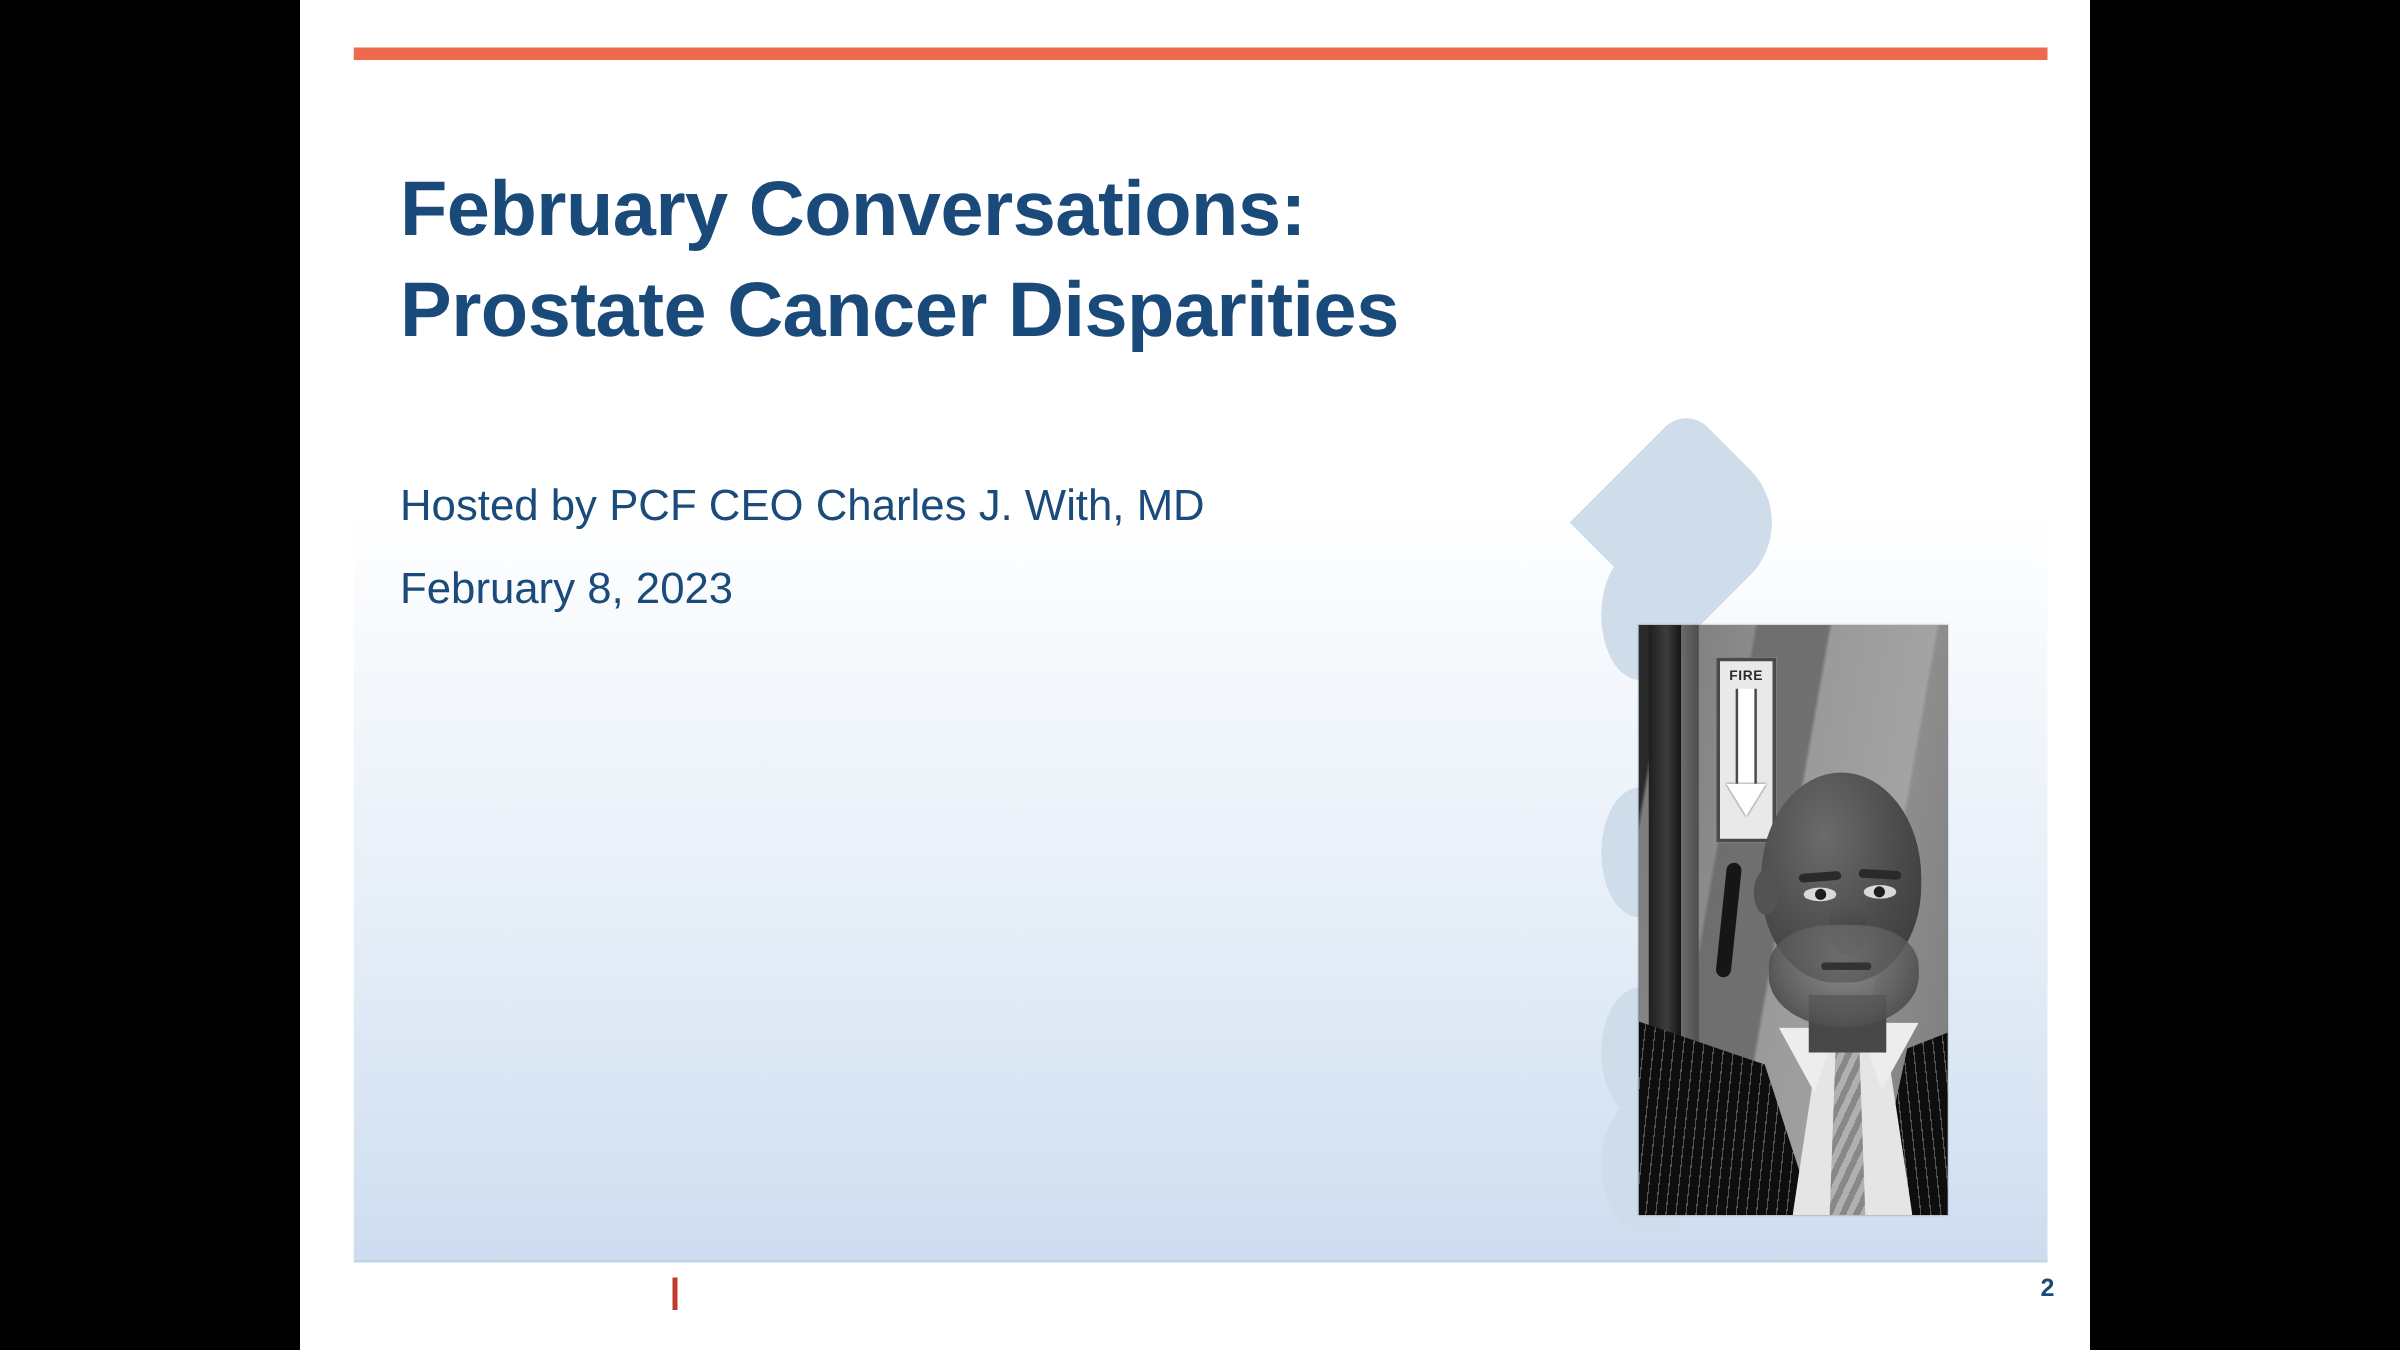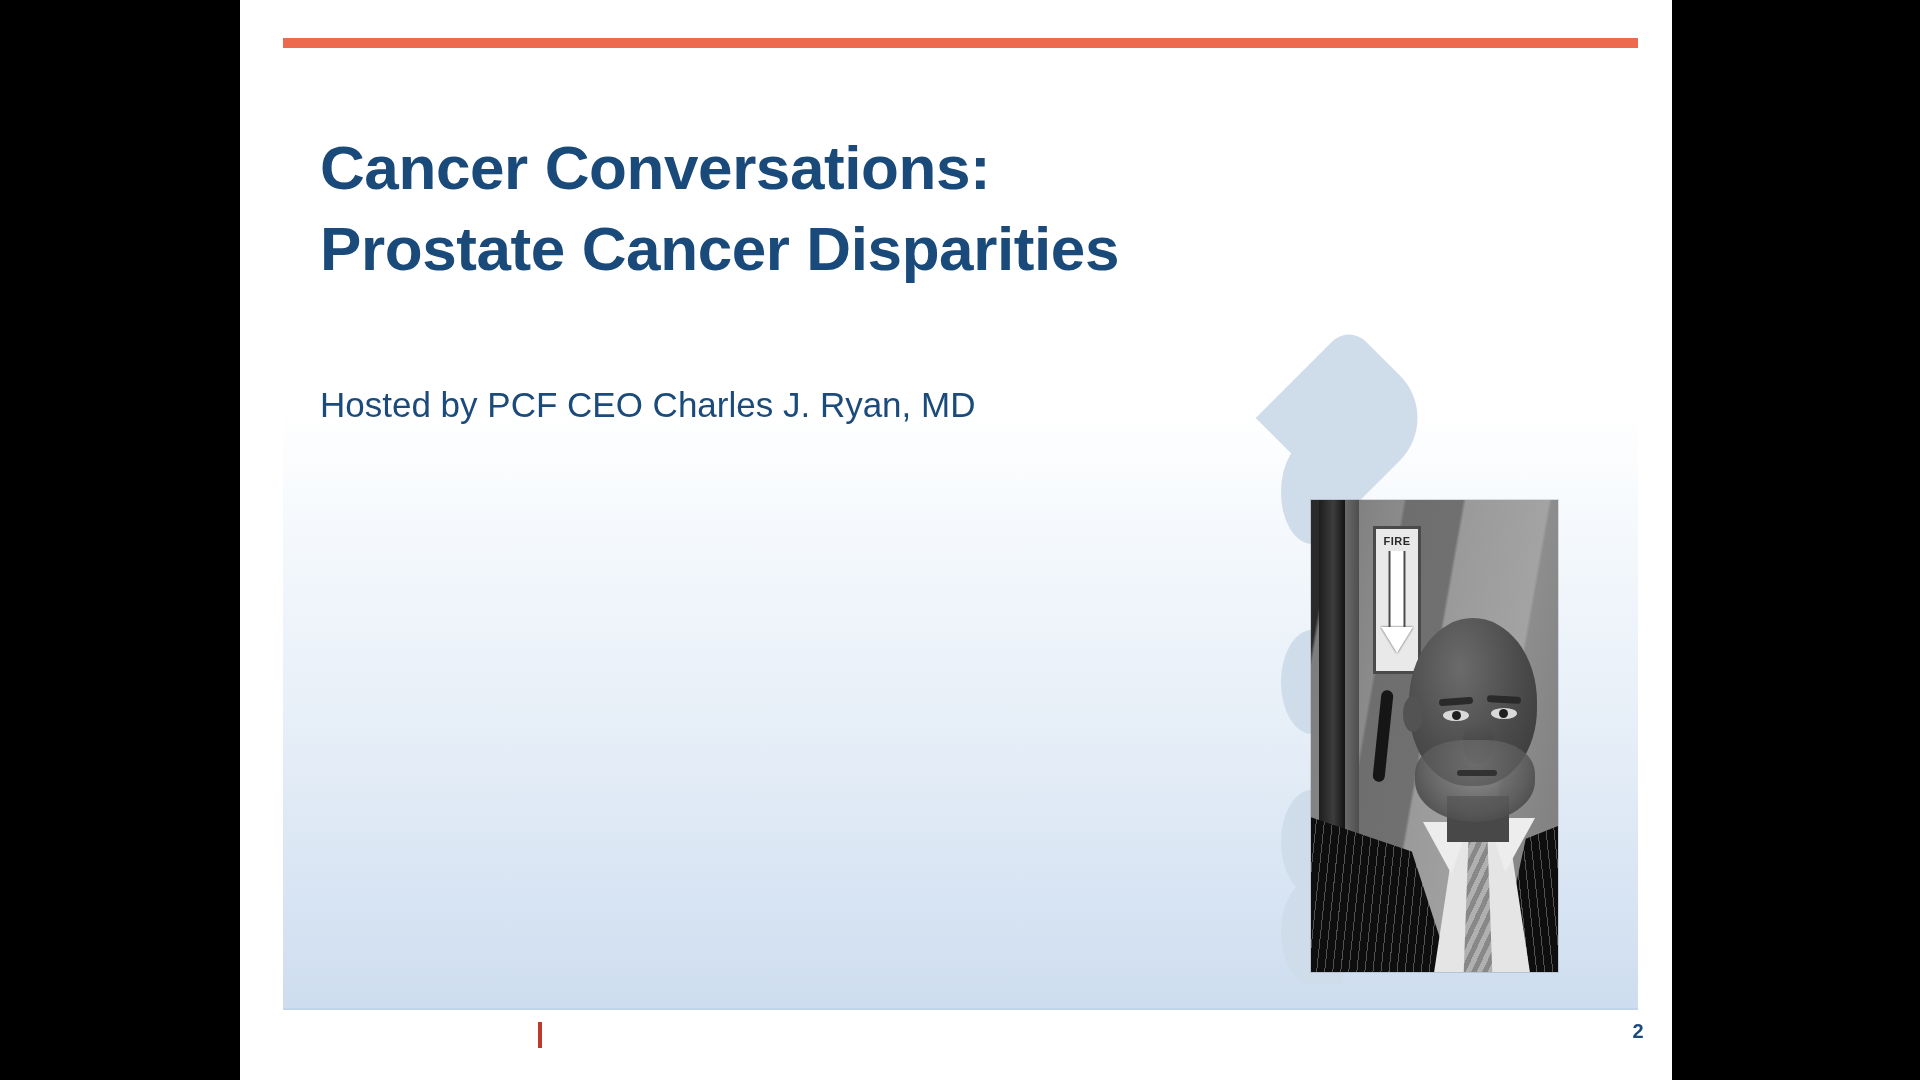--- a/index.html
+++ b/index.html
@@ -385,25 +385,26 @@
         <div class="ph-brow-r"></div>
         <div class="ph-eye-l"></div>
         <div class="ph-eye-r"></div>
         <div class="ph-nose"></div>
         <div class="ph-beard"></div>
         <div class="ph-mouth"></div>
       </div>
     </div>
 
     <div id="title-block">
-      <div class="title-line">Cancer Conversations:</div>
+      <div class="title-line">February Conversations:</div>
       <div class="title-line">Prostate Cancer Disparities</div>
     </div>
 
     <div id="subtitle-block">
-      <div class="subtitle-line">Hosted by PCF CEO Charles J. Ryan, MD</div>
+      <div class="subtitle-line">Hosted by PCF CEO Charles J. With, MD</div>
+      <div class="subtitle-line">February 8, 2023</div>
     </div>
 
     <div id="footer-tick"></div>
     <div id="page-number">2</div>
 
   </div>
 </div>
 
 </body></html>

